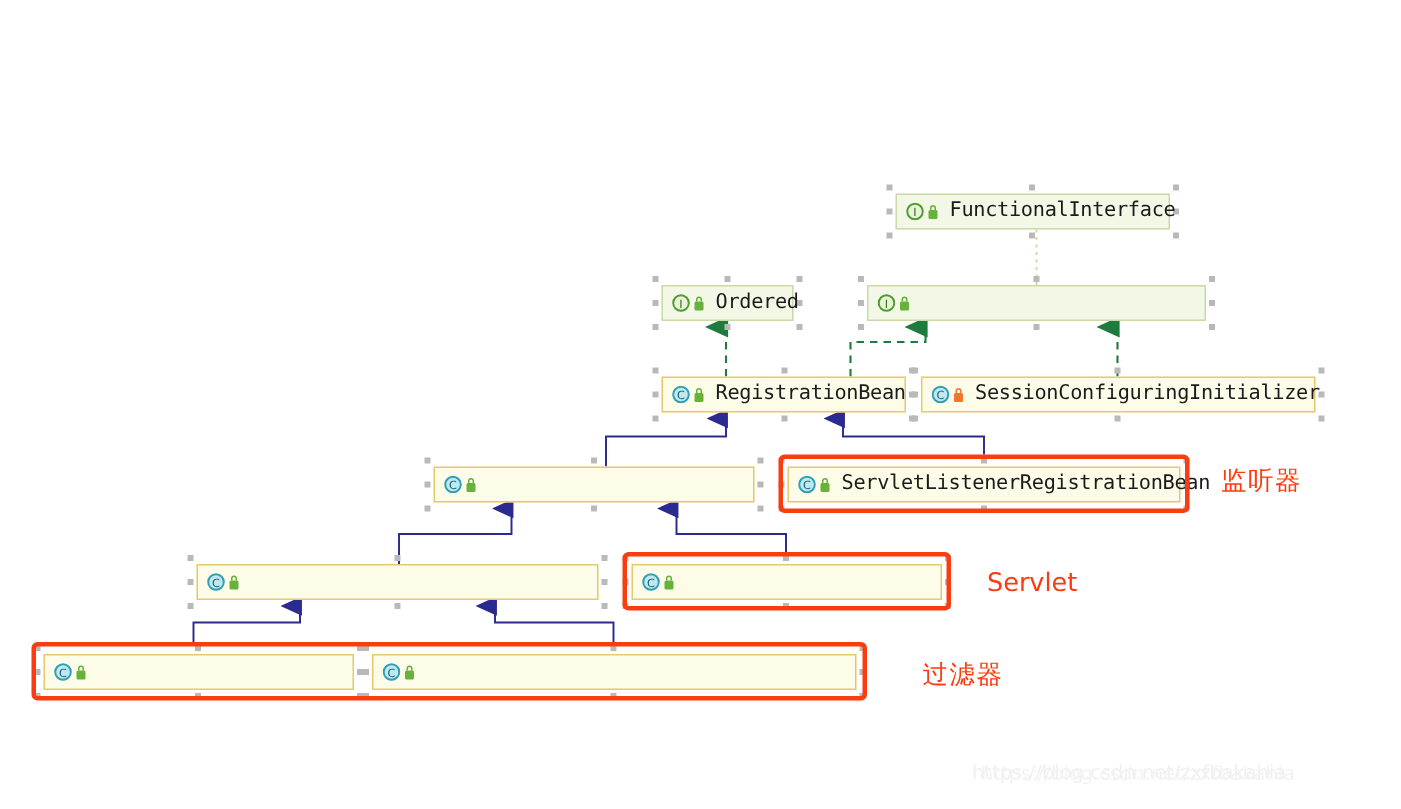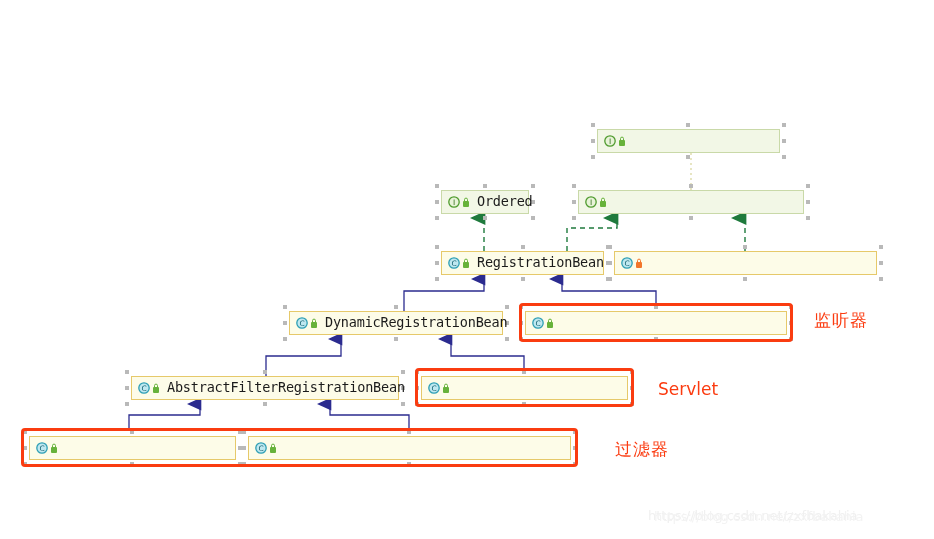--- a/index.html
+++ b/index.html
@@ -191,20 +191,21 @@
     <span class="icon-pair">
       <svg class="ic" viewBox="0 0 12 12">
         <circle cx="6" cy="6" r="5.2" fill="#e8f3d8" stroke="#4f9b2e" stroke-width="1.3"></circle>
         <text x="6" y="9" font-size="7.5" text-anchor="middle" fill="#2f6b18" font-family="DejaVu Sans, sans-serif">I</text>
       </svg>
       <svg class="ic-badge" viewBox="0 0 8 11">
         <rect x="1" y="4" width="6" height="6" rx="1" fill="#67b23a"></rect>
         <path d="M2.5 4 V2.6 a1.5 1.5 0 0 1 3 0 V4" fill="none" stroke="#67b23a" stroke-width="1"></path>
       </svg>
     </span>
+    <span class="label">FunctionalInterface</span>
   </div>
 
   <div class="handles" style="left:435px; top:184px; width:100px; height:36px;">
     <i style="left:0;top:0"></i>
       <i style="left:48px;top:0"></i>
       <i style="left:96px;top:0"></i>
     <i style="left:0;top:16px"></i>
       <i style="left:96px;top:16px"></i>
     <i style="left:0;top:32px"></i>
       <i style="left:48px;top:32px"></i>
@@ -285,20 +286,21 @@
     <span class="icon-pair">
       <svg class="ic" viewBox="0 0 12 12">
         <circle cx="6" cy="6" r="5.2" fill="#bfe8f0" stroke="#2f9fb5" stroke-width="1.3"></circle>
         <text x="6" y="9" font-size="7.5" text-anchor="middle" fill="#14616f" font-family="DejaVu Sans, sans-serif">C</text>
       </svg>
       <svg class="ic-badge" viewBox="0 0 8 11">
         <rect x="1" y="4" width="6" height="6" rx="1" fill="#f2762b"></rect>
         <path d="M2.5 4 V2.6 a1.5 1.5 0 0 1 3 0 V4" fill="none" stroke="#f2762b" stroke-width="1"></path>
       </svg>
     </span>
+    <span class="label">SessionConfiguringInitializer</span>
   </div>
 
   <div class="handles" style="left:283px; top:305px; width:226px; height:36px;">
     <i style="left:0;top:0"></i>
       <i style="left:111px;top:0"></i>
       <i style="left:222px;top:0"></i>
     <i style="left:0;top:16px"></i>
       <i style="left:222px;top:16px"></i>
     <i style="left:0;top:32px"></i>
       <i style="left:111px;top:32px"></i>
@@ -308,21 +310,20 @@
     <span class="icon-pair">
       <svg class="ic" viewBox="0 0 12 12">
         <circle cx="6" cy="6" r="5.2" fill="#bfe8f0" stroke="#2f9fb5" stroke-width="1.3"></circle>
         <text x="6" y="9" font-size="7.5" text-anchor="middle" fill="#14616f" font-family="DejaVu Sans, sans-serif">C</text>
       </svg>
       <svg class="ic-badge" viewBox="0 0 8 11">
         <rect x="1" y="4" width="6" height="6" rx="1" fill="#67b23a"></rect>
         <path d="M2.5 4 V2.6 a1.5 1.5 0 0 1 3 0 V4" fill="none" stroke="#67b23a" stroke-width="1"></path>
       </svg>
     </span>
-    <span class="label">DynamicRegistrationBean</span>
   </div>
 
   <div class="handles" style="left:519px; top:305px; width:274px; height:36px;">
     <i style="left:0;top:0"></i>
       <i style="left:135px;top:0"></i>
       <i style="left:270px;top:0"></i>
     <i style="left:0;top:16px"></i>
       <i style="left:270px;top:16px"></i>
     <i style="left:0;top:32px"></i>
       <i style="left:135px;top:32px"></i>
@@ -332,20 +333,21 @@
     <span class="icon-pair">
       <svg class="ic" viewBox="0 0 12 12">
         <circle cx="6" cy="6" r="5.2" fill="#bfe8f0" stroke="#2f9fb5" stroke-width="1.3"></circle>
         <text x="6" y="9" font-size="7.5" text-anchor="middle" fill="#14616f" font-family="DejaVu Sans, sans-serif">C</text>
       </svg>
       <svg class="ic-badge" viewBox="0 0 8 11">
         <rect x="1" y="4" width="6" height="6" rx="1" fill="#67b23a"></rect>
         <path d="M2.5 4 V2.6 a1.5 1.5 0 0 1 3 0 V4" fill="none" stroke="#67b23a" stroke-width="1"></path>
       </svg>
     </span>
+    <span class="label">ServletListenerRegistrationBean</span>
   </div>
 
   <div class="handles" style="left:125px; top:370px; width:280px; height:36px;">
     <i style="left:0;top:0"></i>
       <i style="left:138px;top:0"></i>
       <i style="left:276px;top:0"></i>
     <i style="left:0;top:16px"></i>
       <i style="left:276px;top:16px"></i>
     <i style="left:0;top:32px"></i>
       <i style="left:138px;top:32px"></i>
@@ -355,21 +357,20 @@
     <span class="icon-pair">
       <svg class="ic" viewBox="0 0 12 12">
         <circle cx="6" cy="6" r="5.2" fill="#bfe8f0" stroke="#2f9fb5" stroke-width="1.3"></circle>
         <text x="6" y="9" font-size="7.5" text-anchor="middle" fill="#14616f" font-family="DejaVu Sans, sans-serif">C</text>
       </svg>
       <svg class="ic-badge" viewBox="0 0 8 11">
         <rect x="1" y="4" width="6" height="6" rx="1" fill="#67b23a"></rect>
         <path d="M2.5 4 V2.6 a1.5 1.5 0 0 1 3 0 V4" fill="none" stroke="#67b23a" stroke-width="1"></path>
       </svg>
     </span>
-    <span class="label">AbstractFilterRegistrationBean</span>
   </div>
 
   <div class="handles" style="left:415px; top:370px; width:219px; height:36px;">
     <i style="left:0;top:0"></i>
       <i style="left:107px;top:0"></i>
       <i style="left:215px;top:0"></i>
     <i style="left:0;top:16px"></i>
       <i style="left:215px;top:16px"></i>
     <i style="left:0;top:32px"></i>
       <i style="left:107px;top:32px"></i>

